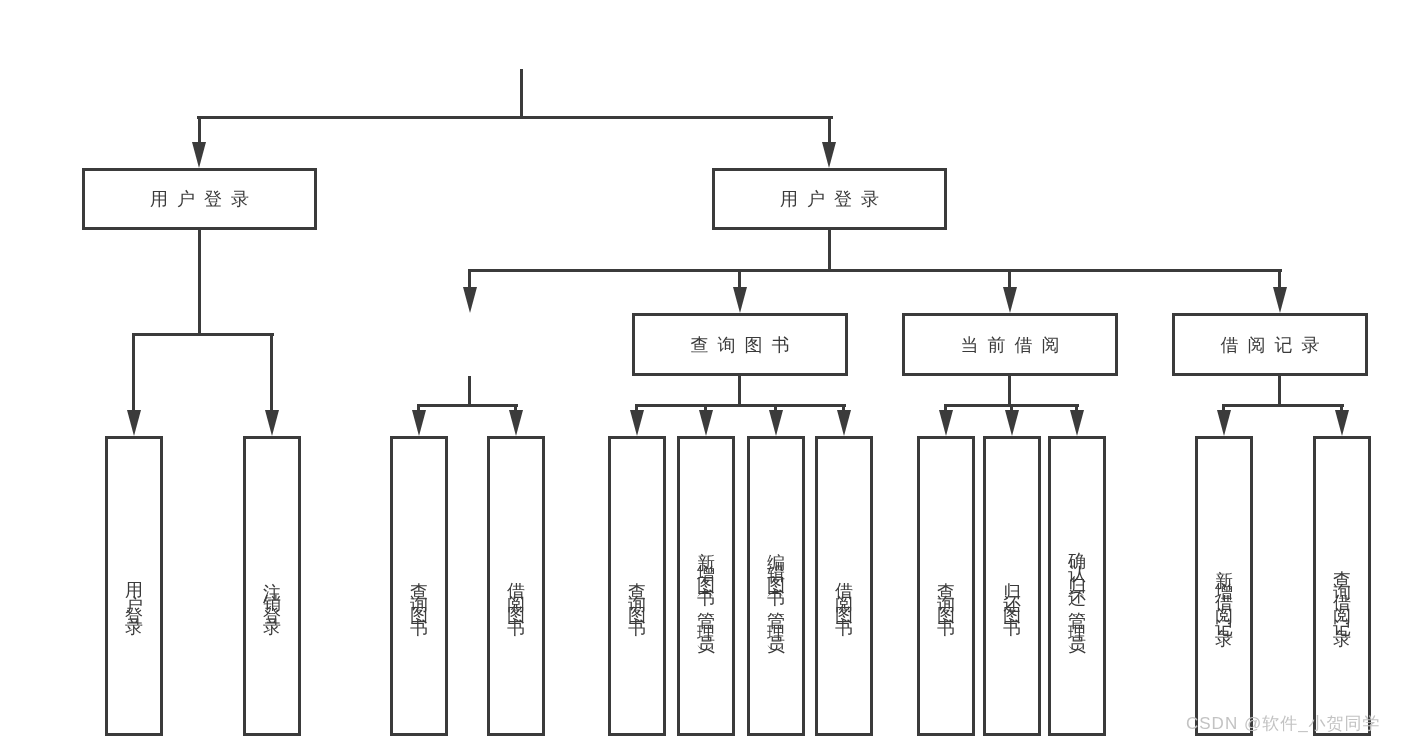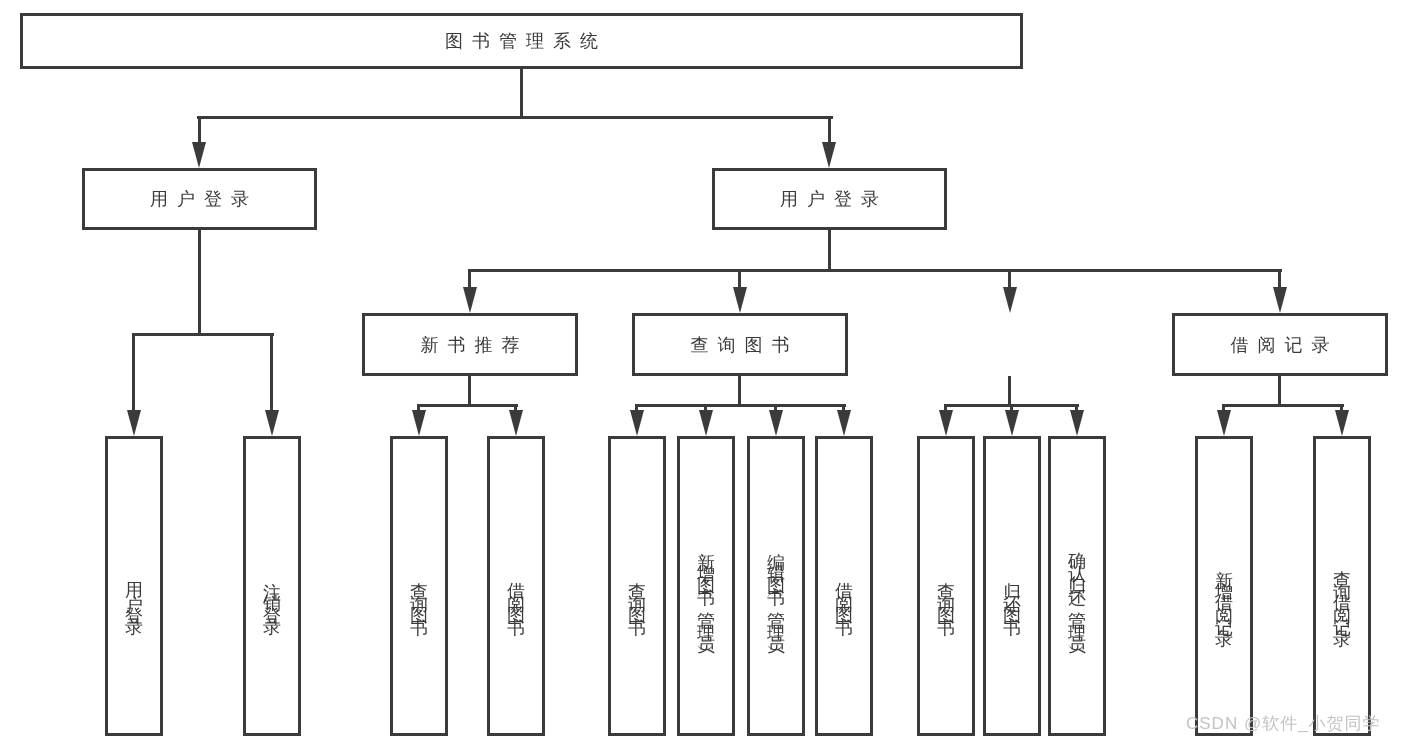--- a/index.html
+++ b/index.html
@@ -117,38 +117,35 @@
   <div class="arrow" style="left:1005px;top:410px"></div>
   <div class="arrow" style="left:1070px;top:410px"></div>
 
   <div class="vl" style="left:1278px;top:376px;height:31px"></div>
   <div class="hl" style="left:1222px;top:404px;width:122px"></div>
   <div class="vl" style="left:1222px;top:404px;height:10px"></div>
   <div class="vl" style="left:1340px;top:404px;height:10px"></div>
   <div class="arrow" style="left:1217px;top:410px"></div>
   <div class="arrow" style="left:1335px;top:410px"></div>
 
-  <div class="node" style="left:20px;top:13px;width:1003px;height:56px">
-    <span class="h-label">图书管理系统</span>
-  </div>
 
   <div class="node" style="left:82px;top:168px;width:235px;height:62px">
     <span class="h-label">用户登录</span>
   </div>
   <div class="node" style="left:712px;top:168px;width:235px;height:62px">
     <span class="h-label">用户登录</span>
   </div>
 
-  <div class="node" style="left:362px;top:313px;width:216px;height:63px">
-    <span class="h-label">新书推荐</span>
-  </div>
   <div class="node" style="left:632px;top:313px;width:216px;height:63px">
     <span class="h-label">查询图书</span>
   </div>
-  <div class="node" style="left:1172px;top:313px;width:216px;height:63px">
+  <div class="node" style="left:902px;top:313px;width:216px;height:63px">
+    <span class="h-label">当前借阅</span>
+  </div>
+  <div class="node" style="left:1172px;top:313px;width:196px;height:63px">
     <span class="h-label">借阅记录</span>
   </div>
 
   <div class="node" style="left:105px;top:436px;width:58px;height:300px">
     <span class="v-label">用户登录</span>
   </div>
   <div class="node" style="left:243px;top:436px;width:58px;height:300px">
     <span class="v-label">注销登录</span>
   </div>
 

